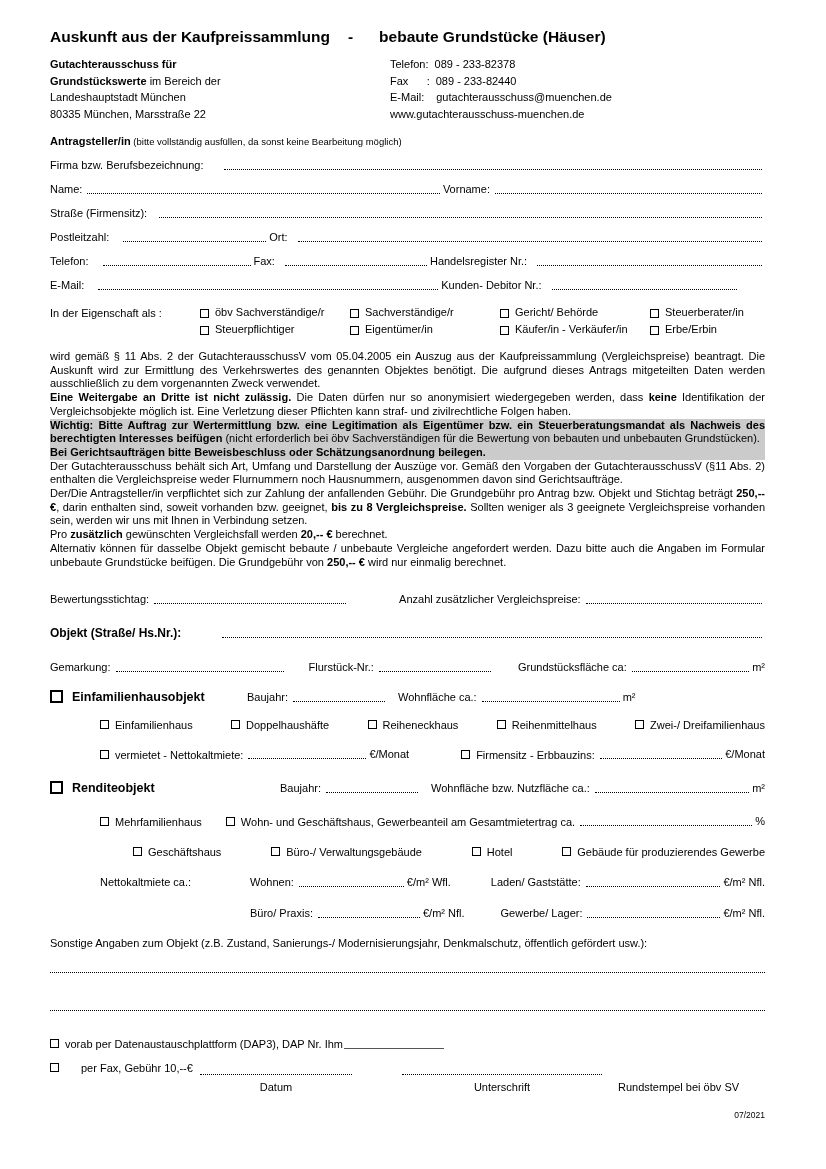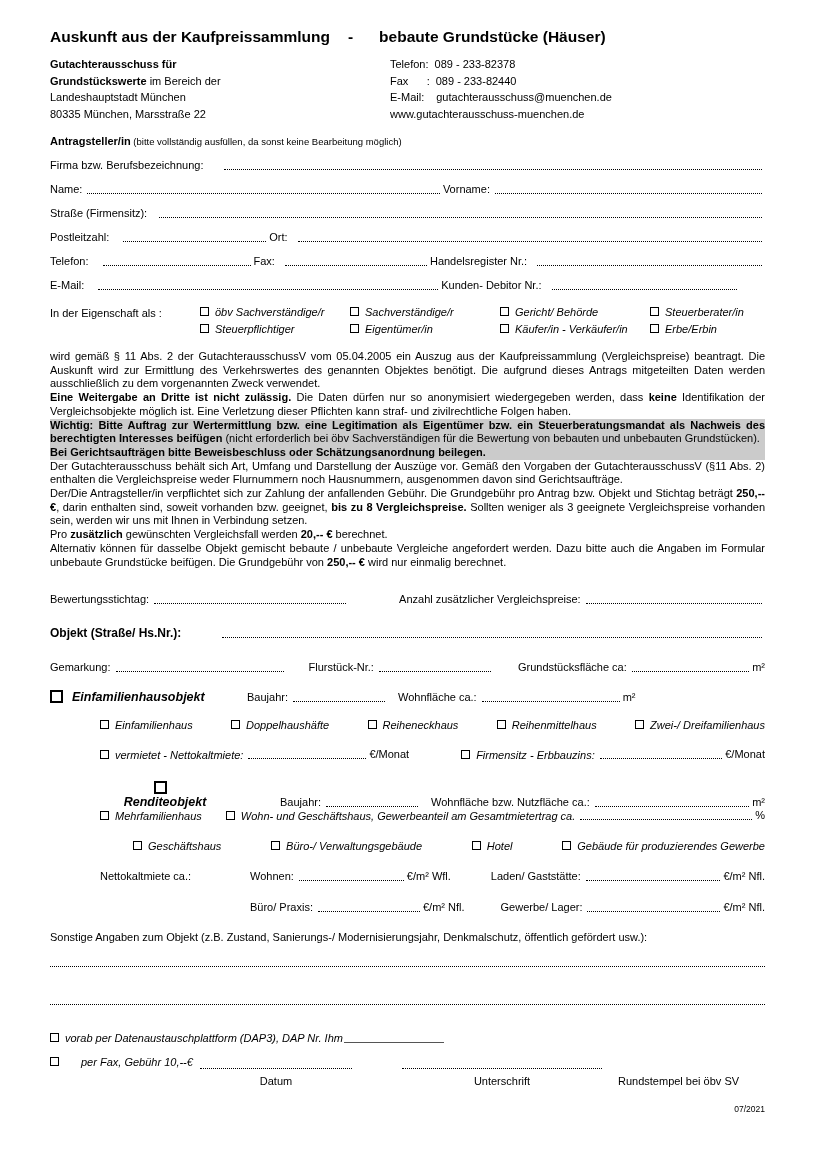--- a/index.html
+++ b/index.html
@@ -27,21 +27,21 @@
   .row { display: flex; align-items: flex-end; }
   .lbl { white-space: nowrap; line-height: 13px; }
   .dots { border-bottom: 1.4px dotted #000; margin: 0 3px 2px 5px; height: 10px; }
   .fill { flex: 1; }
   .sp { flex: none; }
   .mtA { margin-top: 12px; gap: 16px; } 
   .mtB { margin-top: 11px; }
   
   .cb { width: 9px; height: 9px; border: 1.3px solid #000; display: inline-block; flex: none; margin: 0 6px 2px 0; background: #fff; }
   .cb-big { width: 13px; height: 13px; border: 2px solid #000; display: inline-block; flex: none; margin: 0 9px 1px 0; }
-  .cbitem { display: flex; align-items: center; white-space: nowrap; font-style: italic; }
+  .cbitem { display: flex; align-items: flex-end; white-space: nowrap; }
   
   .cap { margin-top: 13px; line-height: 15px; }
   .cap-row { display: flex; align-items: flex-end; margin-top: 2px; }
   .cap-c0 { width: 150px; flex: none; }
   .cap-c { width: 150px; flex: none; }
   .cap-cL { flex: 1; }
   
   .terms { margin-top: 13px; text-align: justify; line-height: 13.7px; font-size: 11px; }
   .hl { background: #cbcbcb; }
   
@@ -245,33 +245,33 @@
     <span class="sp" style="width:52px;"></span>
     <span class="cbitem">
         <span class="cb"></span>
         <span>Firmensitz - Erbbauzins:</span>
       </span>
     <span class="dots fill"></span>
     <span class="lbl">€/Monat</span>
   </div>
 
   <div class="row" style="margin-top:20px;">
-    <span class="cbitem" style="width:230px;flex-direction:column;">
+    <span class="cbitem" style="width:230px;">
         <span class="cb-big"></span>
         <span class="sec-head">Renditeobjekt</span>
       </span>
     <span class="lbl">Baujahr:</span>
     <span class="dots sp" style="width:92px;"></span>
     <span class="sp" style="width:10px;"></span>
     <span class="lbl">Wohnfläche bzw. Nutzfläche ca.:</span>
     <span class="dots fill"></span>
     <span class="lbl">m²</span>
   </div>
 
-  <div class="row sub" style="">
+  <div class="row sub" style="margin-top:20px;">
     <span class="cbitem">
         <span class="cb"></span>
         <span>Mehrfamilienhaus</span>
       </span>
     <span class="sp" style="width:24px;"></span>
     <span class="cbitem">
         <span class="cb"></span>
         <span>Wohn- und Geschäftshaus, Gewerbeanteil am Gesamtmietertrag ca.</span>
       </span>
     <span class="dots fill"></span>

